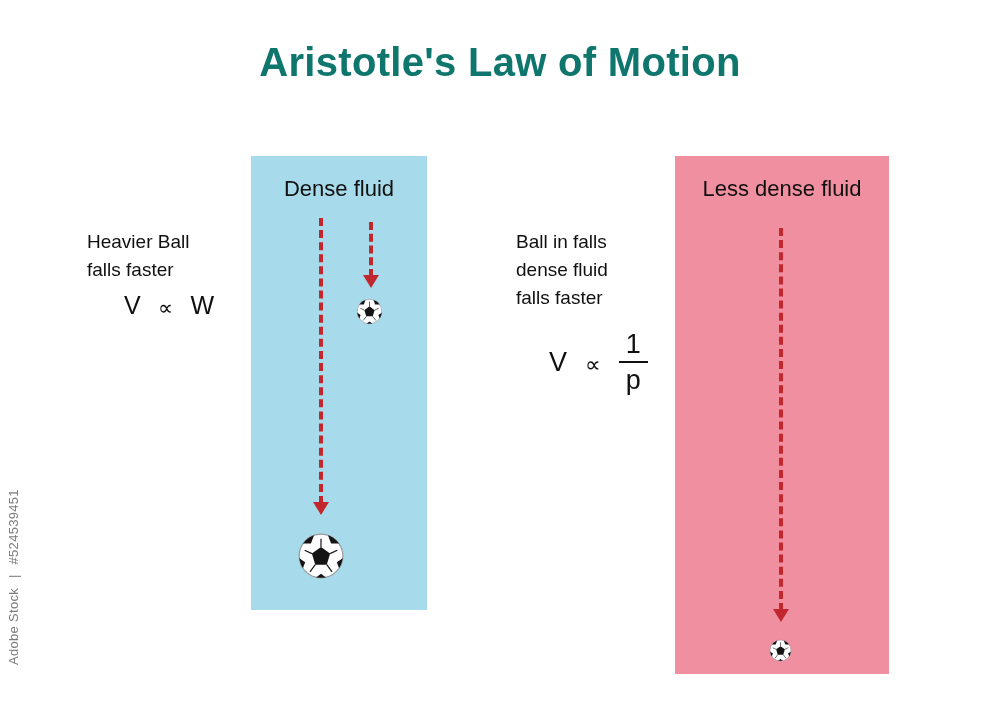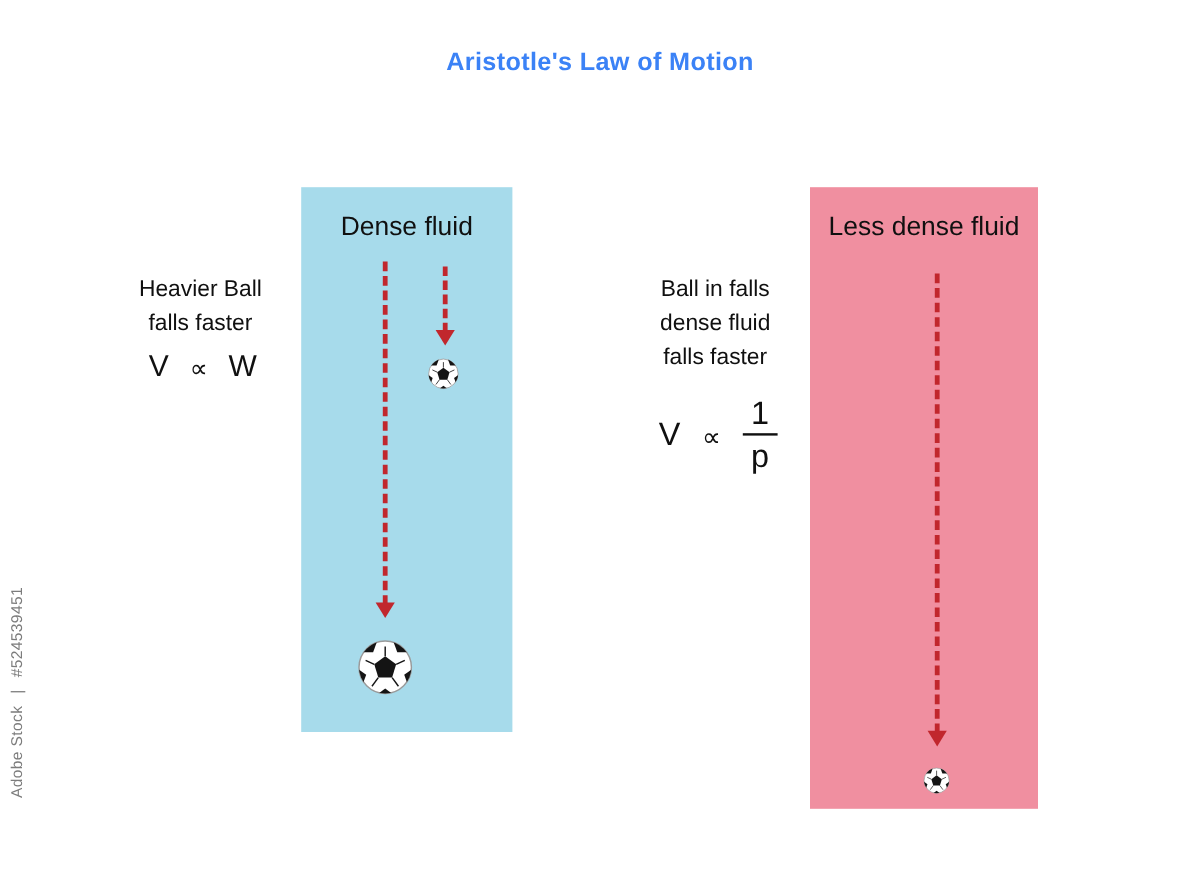--- a/index.html
+++ b/index.html
@@ -2,27 +2,27 @@
 <html style="--dense-fluid-bg: #a7dbeb; --less-dense-fluid-bg: #f08fa0; --arrow: #c1272d;"><head>
 <meta charset="utf-8">
 <style>
   html,body{margin:0;padding:0;background:#ffffff;}
   .canvas{
     position:relative;width:1000px;height:724px;background:#ffffff;overflow:hidden;
     font-family:"Liberation Sans",sans-serif;color:#111;
   }
   .title{
     position:absolute;top:40px;left:0;width:100%;text-align:center;margin:0;
-    font-size:21px;font-weight:600;color:#3b82f6;letter-spacing:.3px;
+    font-size:40px;font-weight:600;color:#0f766e;letter-spacing:.3px;
   }
   .panel{position:absolute;}
   .panel-dense{left:251px;top:156px;width:176px;height:454px;background:var(--dense-fluid-bg,#a7dbeb);}
-  .panel-less{left:675px;top:156px;width:190px;height:518px;background:var(--less-dense-fluid-bg,#f08fa0);}
+  .panel-less{left:675px;top:156px;width:214px;height:518px;background:var(--less-dense-fluid-bg,#f08fa0);}
   .panel-label{width:100%;text-align:center;font-size:22px;padding-top:20px;color:#101010;}
-  .annot{position:absolute;text-align:center;font-size:19px;line-height:28px;color:#101010;}
+  .annot{position:absolute;text-align:left;font-size:19px;line-height:28px;color:#101010;}
   .annot-left{left:87px;top:228px;width:160px;}
   .annot-right{left:516px;top:228px;width:160px;}
   .formula{position:absolute;display:flex;align-items:center;color:#101010;}
   .formula-left{left:124px;top:291px;width:90px;justify-content:space-between;font-size:25px;}
   .formula-left .prop{font-size:21px;position:relative;top:2px;}
   .formula-right{left:549px;top:330px;gap:18px;font-size:27px;}
   .formula-right .prop{font-size:22px;position:relative;top:3px;}
   .frac{display:inline-flex;flex-direction:column;align-items:center;line-height:1.05;}
   .frac .num{padding:0 7px 3px;border-bottom:2.5px solid #101010;}
   .frac .den{padding-top:3px;}

